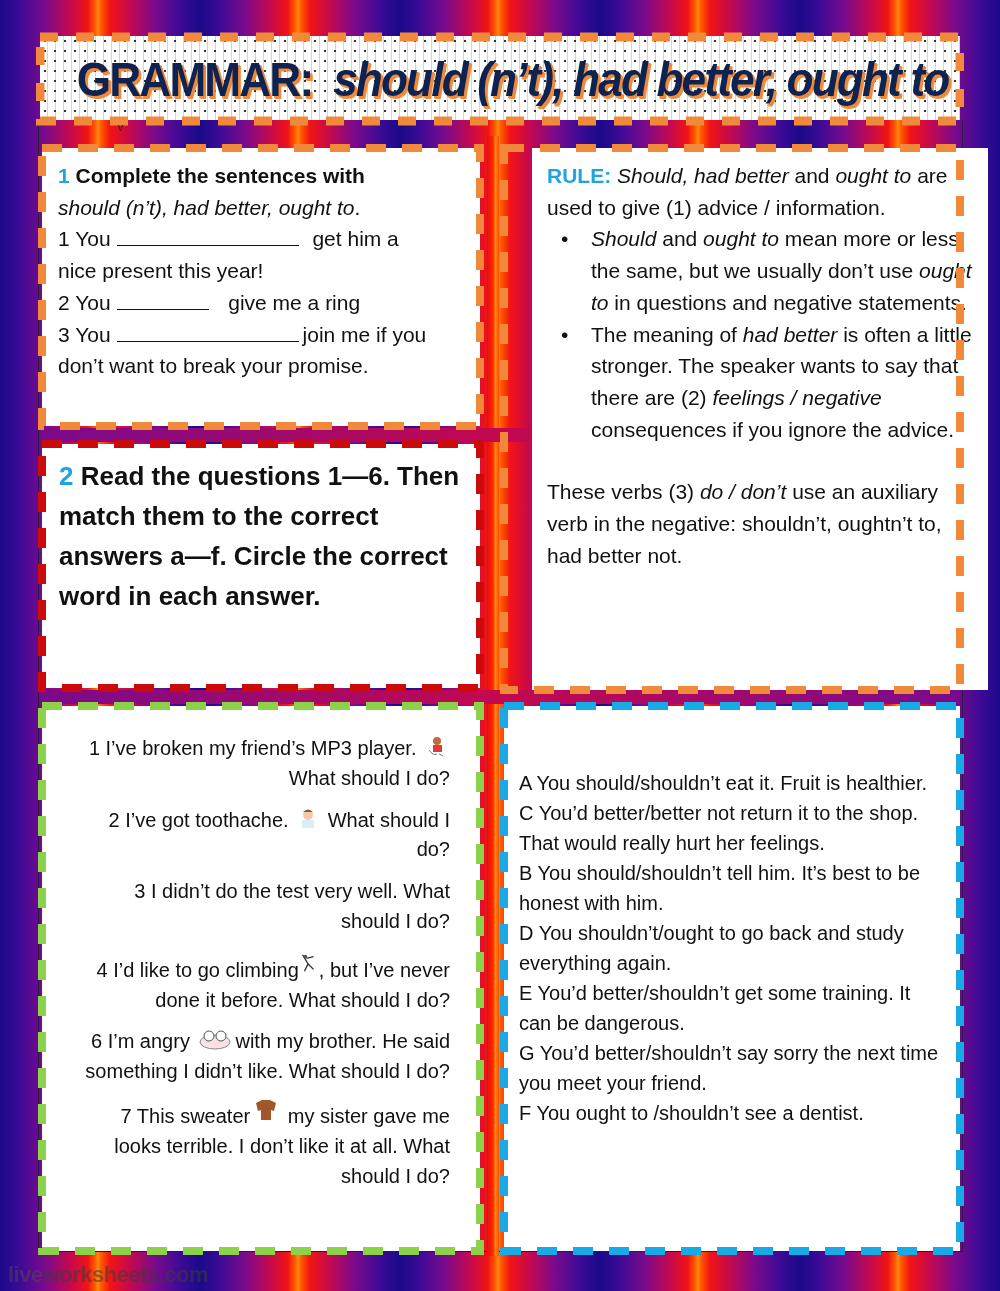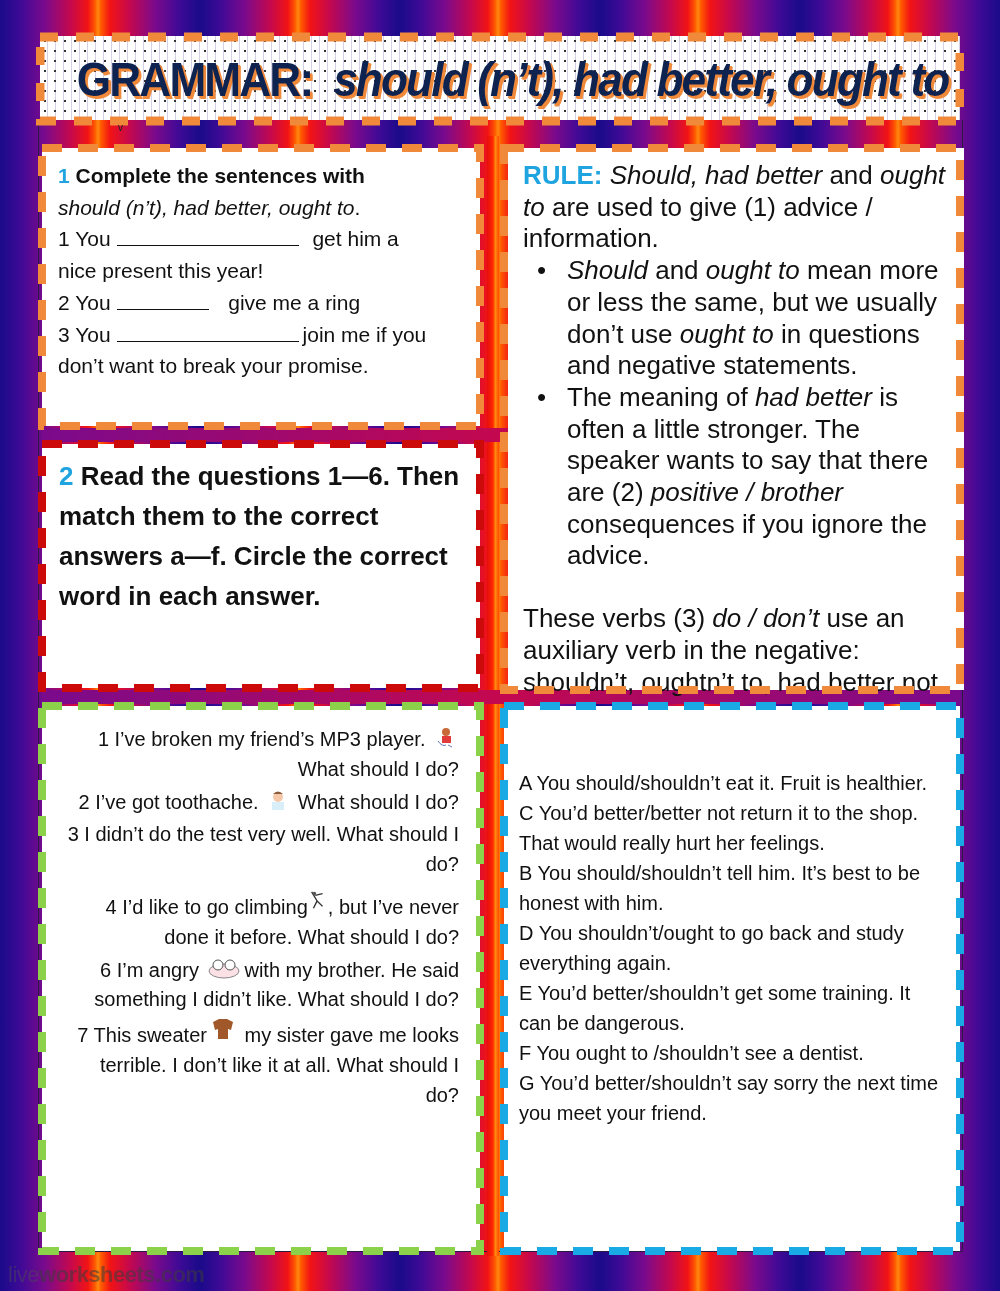--- a/index.html
+++ b/index.html
@@ -40,39 +40,39 @@
   }
   .title-text .ital { font-style: italic; }
   .tiny-v { position:absolute; left: 118px; top: 122px; font-size: 10px; color:#222; }
 
   .panel {
     position: absolute; background: #fff; box-sizing: border-box;
     color: #111; font-family: "Liberation Sans", sans-serif;
   }
   .p1 { left: 42px; top: 148px; width: 438px; height: 278px; padding: 12px 16px; font-size: 21px; line-height: 31.7px; }
   .p2 { left: 42px; top: 444px; width: 438px; height: 244px; padding: 12px 17px; font-size: 26px; line-height: 40px; font-weight: bold; }
-  .p3 { left: 508px; top: 148px; width: 456px; height: 542px; padding: 12px 15px; font-size: 26px; line-height: 31.7px; }
+  .p3 { left: 532px; top: 148px; width: 456px; height: 542px; padding: 12px 15px; font-size: 21px; line-height: 31.7px; }
   .p4 { left: 42px; top: 706px; width: 438px; height: 545px; padding: 16px 18px 0 18px; font-size: 20px; line-height: 29.8px; text-align: right; }
   .p5 { left: 504px; top: 706px; width: 456px; height: 545px; padding: 62px 15px 0 15px; font-size: 20px; line-height: 30px; }
 
   .blue { color: #1fa4e0; font-weight: bold; }
   .num-blue { color: #1fa4e0; }
   .it { font-style: italic; }
   .b { font-weight: bold; }
   ul.rules { margin: 0; padding-left: 44px; list-style: none; }
   ul.rules li { position: relative; }
   ul.rules li::before { content: "•"; position: absolute; left: -30px; }
   .blank { display: inline-block; border-bottom: 1.5px solid #111; height: 18px; vertical-align: baseline; margin: 0 8px 0 6px; }
-  .q { margin: 3px; }
+  .q { margin: 12px; }
   .pic { display: inline-block; width: 22px; height: 22px; vertical-align: -3px; margin: 0 3px; }
   .watermark {
     position: absolute; left: 8px; top: 1262px; font-size: 22px; font-weight: bold;
     color: rgba(60,60,60,0.55); letter-spacing: -0.5px;
   }
-  .watermark .light { font-weight: normal; color: rgba(80,80,80,0.45); }
+  .watermark .light { font-weight: bold; color: rgba(80,80,80,0.45); }
   .mid-divider {
     position: absolute; left: 487px; top: 136px; width: 12px; height: 1120px;
     background: linear-gradient(90deg, #e50d0d, #ff2a00 50%, #ff8a10 70%, #ff4a00);
   }
   .hband {
     position: absolute; height: 14px; background: linear-gradient(90deg,#7a0a8c,#c4084f,#7a0a8c);
   }
 </style>
 </head>
 <body>
@@ -128,21 +128,21 @@
 <div class="panel p3">
   <div>
     <span class="blue">RULE:</span>
     <span class="it">Should, had better</span>
     <span>and</span>
     <span class="it">ought to</span>
     <span>are used to give (1) advice / information.</span>
   </div>
   <ul class="rules">
     <li><span class="it">Should</span><span> and </span><span class="it">ought to</span><span> mean more or less the same, but we usually don’t use </span><span class="it">ought to</span><span> in questions and negative statements.</span></li>
-    <li><span>The meaning of </span><span class="it">had better</span><span> is often a little stronger. The speaker wants to say that there are (2) </span><span class="it">positive / brother</span><span> consequences if you ignore the advice.</span></li>
+    <li><span>The meaning of </span><span class="it">had better</span><span> is often a little stronger. The speaker wants to say that there are (2) </span><span class="it">feelings / negative</span><span> consequences if you ignore the advice.</span></li>
   </ul>
   <div style="height:31px"></div>
   <div>
     <span>These verbs (3) </span><span class="it">do / don’t</span><span> use an auxiliary verb in the negative: shouldn’t, oughtn’t to, had better not.</span>
   </div>
 </div>
 <svg class="dash-frame" style="left:500px;top:144px" width="464" height="550">
   <rect x="4" y="4" width="456" height="542" fill="none" stroke="#f08a3a" stroke-width="8" stroke-dasharray="20 16"></rect>
 </svg>
 
@@ -190,20 +190,20 @@
 <svg class="dash-frame" style="left:38px;top:702px" width="446" height="553">
   <rect x="4" y="4" width="438" height="545" fill="none" stroke="#8cd14a" stroke-width="8" stroke-dasharray="20 16"></rect>
 </svg>
 
 <div class="panel p5">
   <div>A You should/shouldn’t eat it. Fruit is healthier.</div>
   <div>C  You’d better/better not return it to the shop. That would really hurt her feelings.</div>
   <div>B You should/shouldn’t tell him. It’s best to be honest with him.</div>
   <div>D You shouldn’t/ought to go back and study everything again.</div>
   <div>E You’d better/shouldn’t get some training. It can be dangerous.</div>
+  <div>G You’d better/shouldn’t say sorry the next time you meet your friend.</div>
   <div>F You ought to /shouldn’t see a dentist.</div>
-  <div>G You’d better/shouldn’t say sorry the next time you meet your friend.</div>
 </div>
 <svg class="dash-frame" style="left:500px;top:702px" width="464" height="553">
   <rect x="4" y="4" width="456" height="545" fill="none" stroke="#19aae6" stroke-width="8" stroke-dasharray="20 16"></rect>
 </svg>
 
 <div class="watermark"><span class="light">live</span><span>worksheets.com</span></div>
 
 </body></html>

